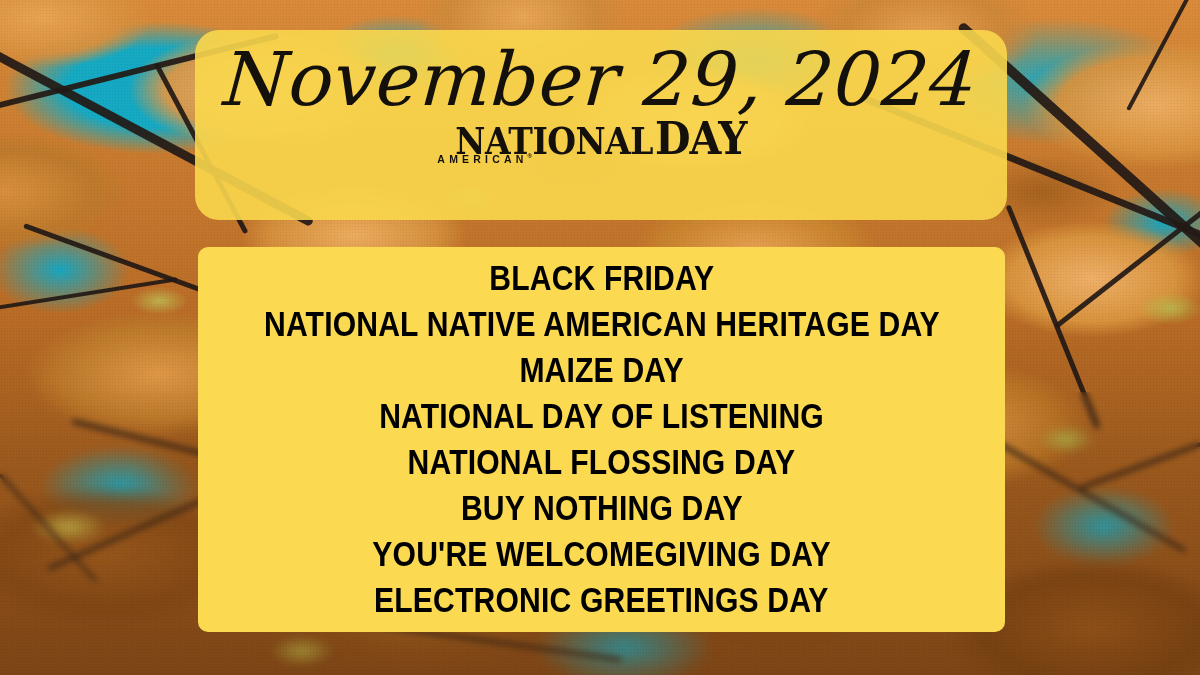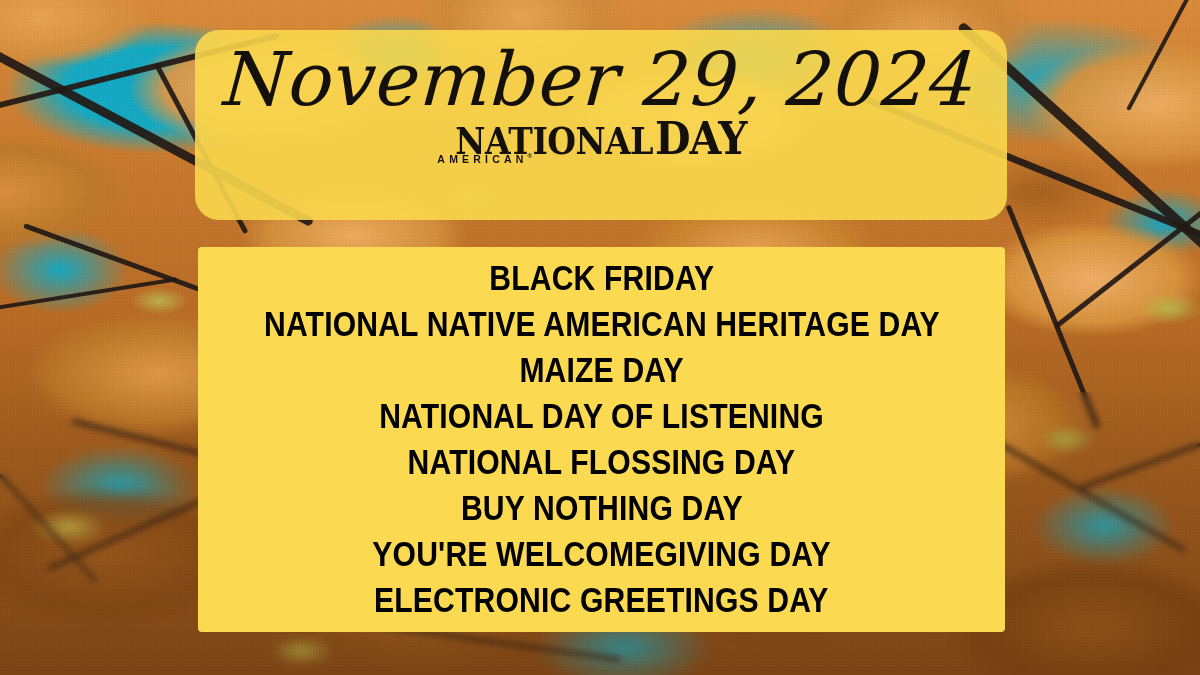--- a/index.html
+++ b/index.html
@@ -199,21 +199,21 @@
     margin-left:-18px;
     position:relative;
     z-index:2;
   }
   .logo-sub sup { font-size:6px; letter-spacing:0; vertical-align:super; }
 
   #list-panel {
     left:198px; top:247px;
     width:807px; height:385px;
     background:#FBD950;
-    border-radius:4px;
+    border-radius:10px;
     display:flex;
     flex-direction:column;
     align-items:center;
     justify-content:center;
     padding:6px 14px 8px;
   }
 
   .day-line {
     font-family:"Liberation Sans", sans-serif;
     font-weight:700;

